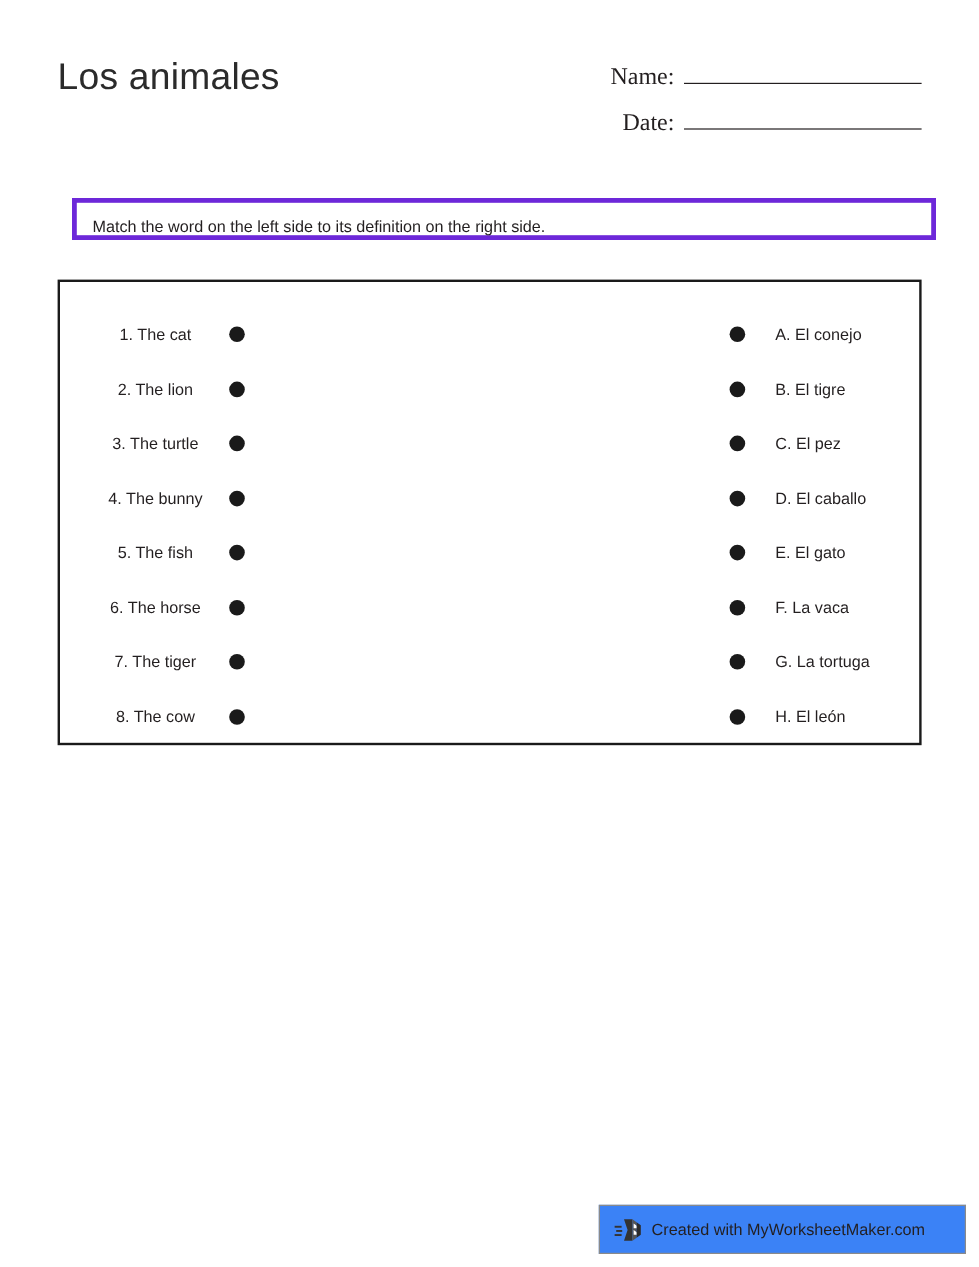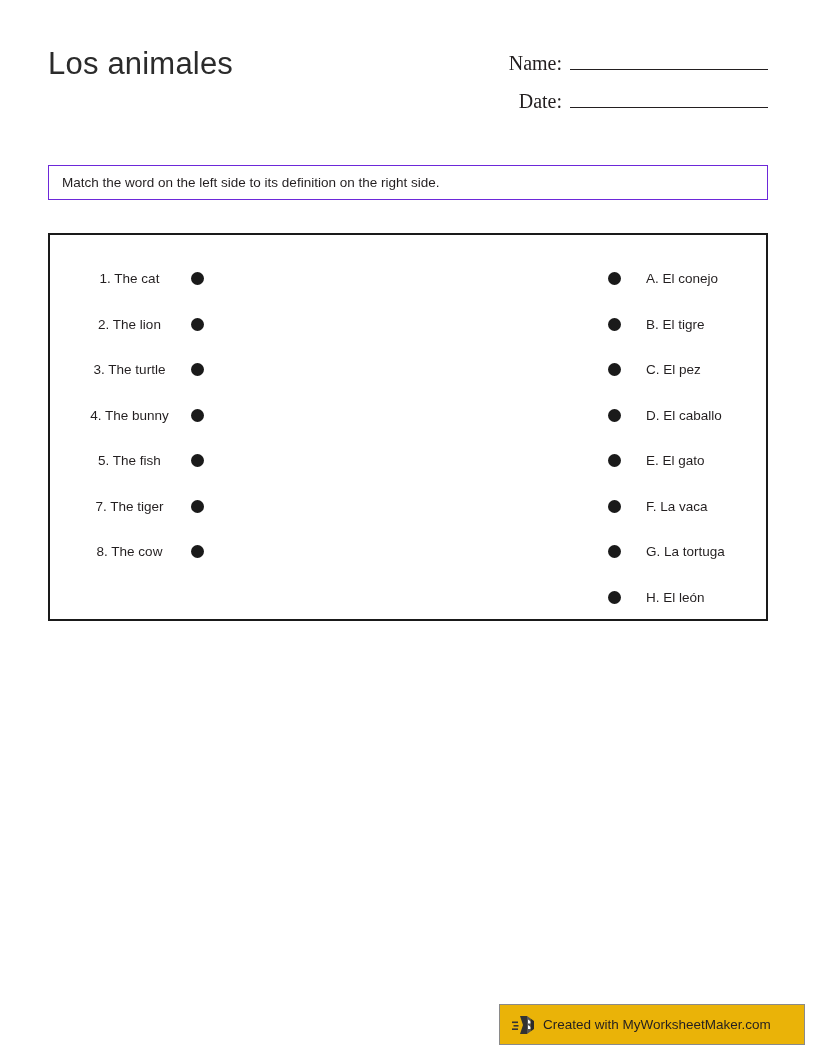--- a/index.html
+++ b/index.html
@@ -56,29 +56,29 @@
   }
   .field-line {
     flex: 1;
     border-bottom: 1.6px solid #231f20;
     height: 17px;
   }
 
   
   #instruction-box {
     position: absolute;
-    left: 48px;
+    left: 60px;
     top: 165px;
     width: 720px;
     height: 35px;
     box-sizing: border-box;
-    border: 1px solid #6d28d9;
+    border: 4px solid #6d28d9;
     background: #ffffff;
     display: flex;
-    align-items: center;
+    align-items: flex-end;
   }
   #instruction-text {
     padding-left: 13px;
     font-size: 13.5px;
     color: #231f20;
     white-space: nowrap;
   }
 
   
   #match-box {
@@ -130,21 +130,21 @@
 
   
   #footer-badge {
     position: absolute;
     left: 499px;
     top: 1004px;
     width: 306px;
     height: 41px;
     box-sizing: border-box;
     border: 1px solid #8a8a8a;
-    background: #eab308;
+    background: #3b82f6;
     display: flex;
     align-items: center;
   }
   #footer-logo {
     margin-left: 12px;
     margin-right: 7px;
     width: 24px;
     height: 22px;
     flex: none;
     display: block;
@@ -193,20 +193,24 @@
       <div class="match-row">
         <span class="row-label">3. The turtle</span>
         <span class="dot"></span>
       </div>
       <div class="match-row">
         <span class="row-label">4. The bunny</span>
         <span class="dot"></span>
       </div>
       <div class="match-row">
         <span class="row-label">5. The fish</span>
+        <span class="dot"></span>
+      </div>
+      <div class="match-row">
+        <span class="row-label">6. The horse</span>
         <span class="dot"></span>
       </div>
       <div class="match-row">
         <span class="row-label">7. The tiger</span>
         <span class="dot"></span>
       </div>
       <div class="match-row">
         <span class="row-label">8. The cow</span>
         <span class="dot"></span>
       </div>

